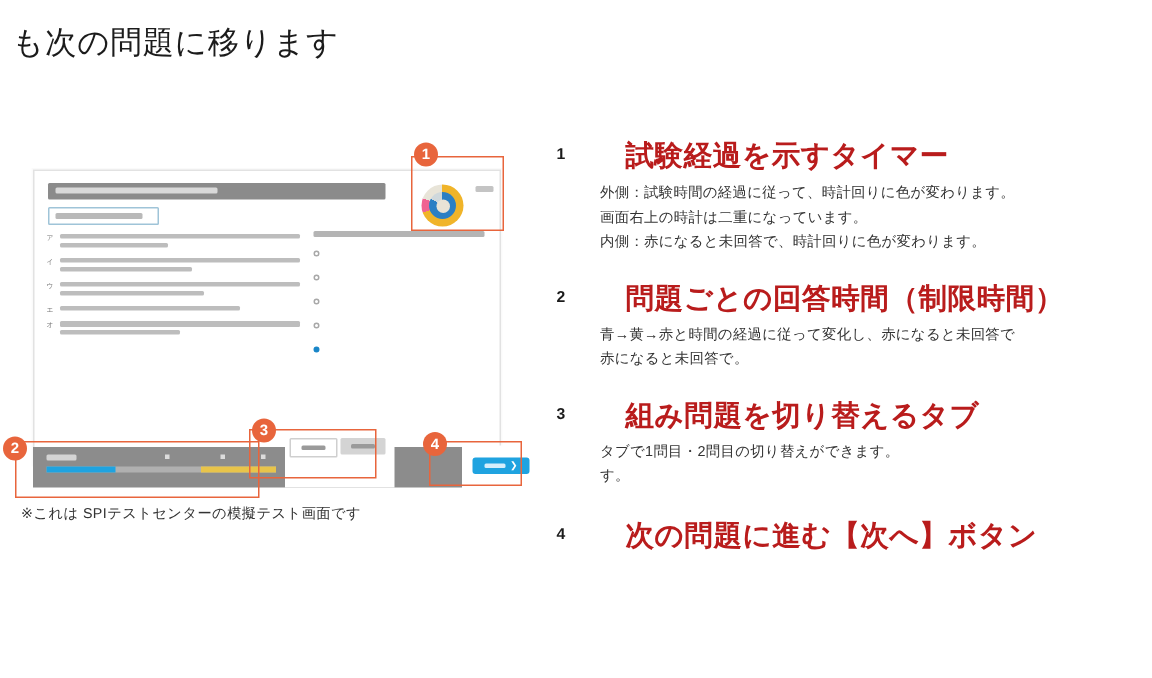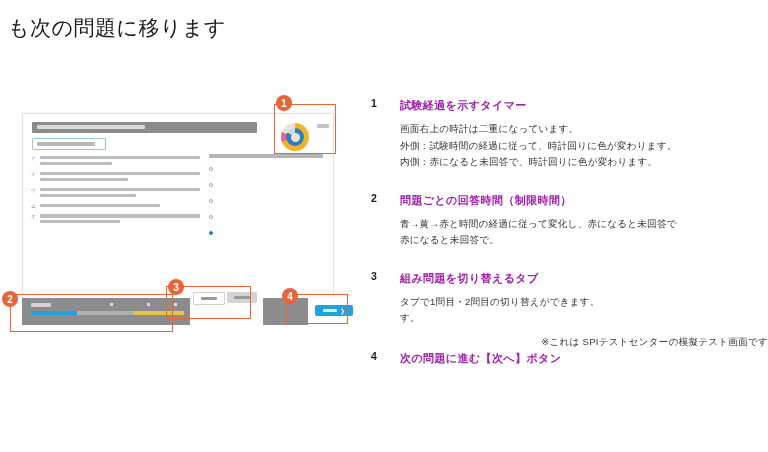--- a/index.html
+++ b/index.html
@@ -99,33 +99,33 @@
   .hl{position:absolute;border:1.6px solid #e8653c;box-sizing:border-box;}
   .badge{
     position:absolute;width:16px;height:16px;border-radius:50%;
     background:#e8653c;color:#fff;
     font-size:10px;font-weight:700;
     display:flex;align-items:center;justify-content:center;
     font-family:"Liberation Sans",sans-serif;
   }
 
   .caption{
-    position:absolute;left:0;right:0;top:336px;text-align:right;
+    position:absolute;left:14px;right:0;top:336px;text-align:left;
     font-size:9.5px;color:#333;letter-spacing:.3px;
   }
 
   
   .explain{position:absolute;left:371px;top:96px;width:392px;}
   .ex-item{position:relative;margin-bottom:14px;}
   .ex-num{
     position:absolute;left:0;top:1px;width:18px;
     font-size:10.5px;font-weight:700;color:#1b1b1b;
   }
   .ex-head{
-    margin-left:29px;font-size:11px;font-weight:700;color:#a21caf;
+    margin-left:46px;font-size:19px;font-weight:700;color:#b91c1c;
     letter-spacing:.4px;line-height:18px;
   }
   .ex-body{
     margin-left:29px;margin-top:7px;
     font-size:9.6px;line-height:16.5px;color:#333;letter-spacing:.2px;
   }
   .ex-body div{white-space:pre-wrap;}
 </style>
 </head>
 <body>
@@ -244,22 +244,22 @@
 </div>
 
 <div class="caption">※これは SPIテストセンターの模擬テスト画面です</div>
 
 <div class="explain">
 
   <div class="ex-item">
     <div class="ex-num">1</div>
     <div class="ex-head">試験経過を示すタイマー</div>
     <div class="ex-body">
+      <div>外側：試験時間の経過に従って、時計回りに色が変わります。</div>
       <div>画面右上の時計は二重になっています。</div>
-      <div>外側：試験時間の経過に従って、時計回りに色が変わります。</div>
       <div>内側：赤になると未回答で、時計回りに色が変わります。</div>
     </div>
   </div>
 
   <div class="ex-item" style="margin-top:20px">
     <div class="ex-num">2</div>
     <div class="ex-head">問題ごとの回答時間（制限時間）</div>
     <div class="ex-body">
       <div>青→黄→赤と時間の経過に従って変化し、赤になると未回答で</div>
       <div>赤になると未回答で。</div>

